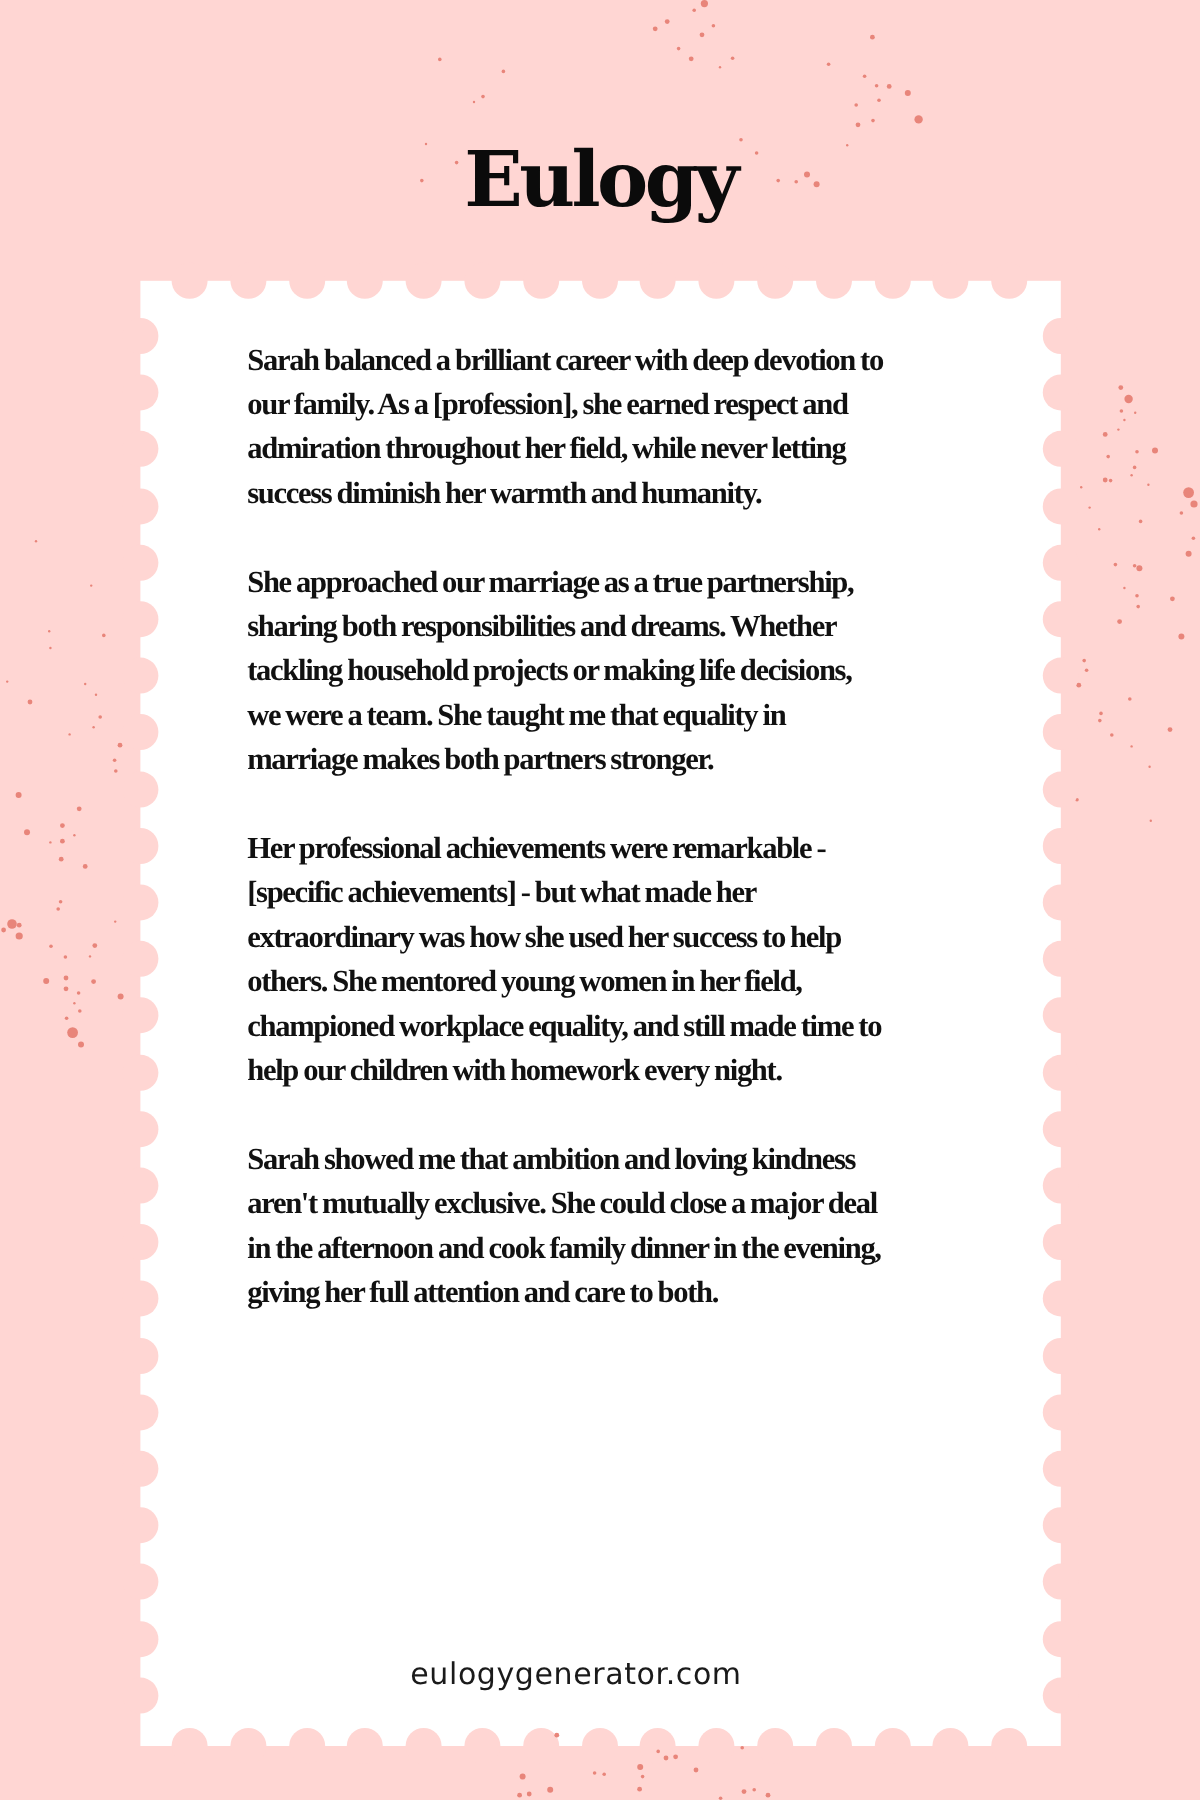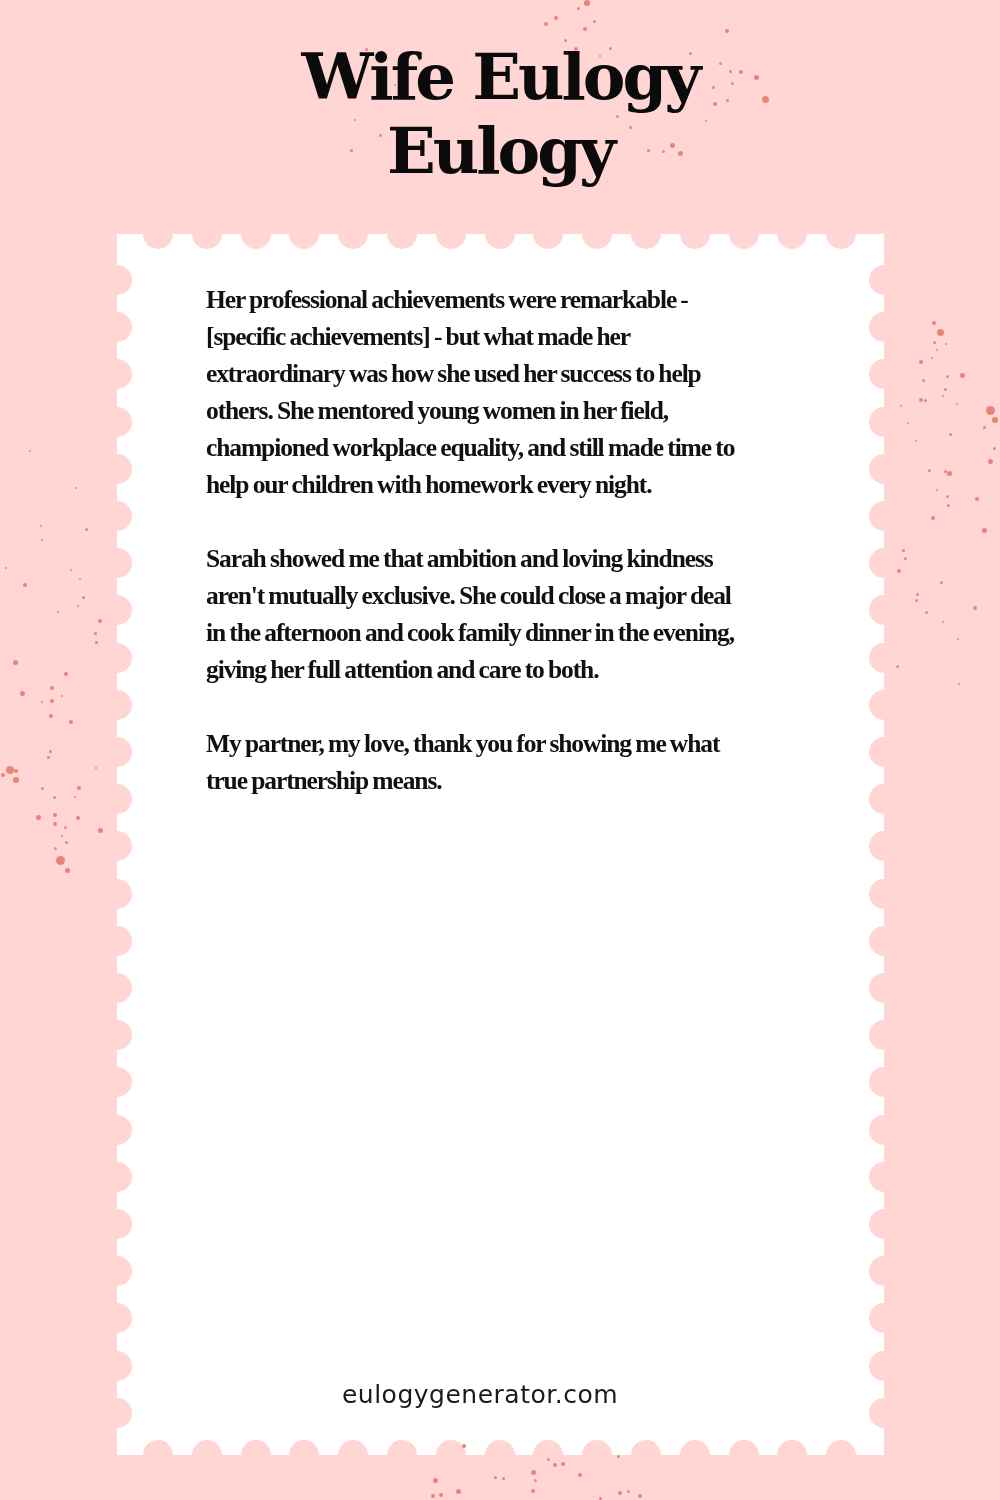--- a/index.html
+++ b/index.html
@@ -180,21 +180,21 @@
     <div class="dot" style="left: 63.5px; top: 825.5px; height: 3px; width: 3px; background: rgb(232, 133, 122);"></div>
     <div class="dot" style="left: 61px; top: 835px; height: 2px; width: 2px; background: rgb(232, 133, 122);"></div>
     <div class="dot" style="left: 64.5px; top: 840.5px; height: 3px; width: 3px; background: rgb(232, 133, 122);"></div>
     <div class="dot" style="left: 97.5px; top: 827.5px; height: 5px; width: 5px; background: rgb(232, 133, 122);"></div>
     <div class="dot" style="left: 53.5px; top: 846.5px; height: 3px; width: 3px; background: rgb(232, 133, 122);"></div>
     <div class="dot" style="left: 55.5px; top: 855.5px; height: 9px; width: 9px; background: rgb(232, 133, 122);"></div>
     <div class="dot" style="left: 64.5px; top: 867.5px; height: 5px; width: 5px; background: rgb(232, 133, 122);"></div>
   </div>
 
 <h1 class="title">
-  <span>Wife Eulogy</span><br>
+  <br>
   <span>Eulogy</span>
 </h1>
 
 <div class="stamp" id="stamp">
     <div class="scallop" style="left: 26px; top: -15px; height: 30px; width: 30px; background: rgb(255, 214, 211);"></div>
     <div class="scallop" style="left: 26px; top: 1206px; height: 30px; width: 30px; background: rgb(255, 214, 211);"></div>
     <div class="scallop" style="left: 74.8px; top: -15px; height: 30px; width: 30px; background: rgb(255, 214, 211);"></div>
     <div class="scallop" style="left: 74.8px; top: 1206px; height: 30px; width: 30px; background: rgb(255, 214, 211);"></div>
     <div class="scallop" style="left: 123.6px; top: -15px; height: 30px; width: 30px; background: rgb(255, 214, 211);"></div>
     <div class="scallop" style="left: 123.6px; top: 1206px; height: 30px; width: 30px; background: rgb(255, 214, 211);"></div>
@@ -290,27 +290,34 @@
     <div class="dot" style="left: 578px; top: 1473px; height: 4px; width: 4px; background: rgb(232, 133, 122);"></div>
     <div class="dot" style="left: 531px; top: 1489px; height: 4px; width: 4px; background: rgb(232, 133, 122);"></div>
     <div class="dot" style="left: 616.5px; top: 1454.5px; height: 3px; width: 3px; background: rgb(232, 133, 122);"></div>
     <div class="dot" style="left: 618px; top: 1491px; height: 4px; width: 4px; background: rgb(232, 133, 122);"></div>
     <div class="dot" style="left: 626.5px; top: 1489.5px; height: 3px; width: 3px; background: rgb(232, 133, 122);"></div>
     <div class="dot" style="left: 638px; top: 1494px; height: 4px; width: 4px; background: rgb(232, 133, 122);"></div>
     <div class="dot" style="left: 598.5px; top: 1496.5px; height: 3px; width: 3px; background: rgb(232, 133, 122);"></div>
   </div>
 
 <div class="body-text">
+  <p>Sarah balanced a brilliant career with deep devotion to
+our family. As a [profession], she earned respect and
+admiration throughout her field, while never letting
+success diminish her warmth and humanity.</p>
+  <p>She approached our marriage as a true partnership,
+sharing both responsibilities and dreams. Whether
+tackling household projects or making life decisions,
+we were a team. She taught me that equality in
+marriage makes both partners stronger.</p>
   <p>Her professional achievements were remarkable -
 [specific achievements] - but what made her
 extraordinary was how she used her success to help
 others. She mentored young women in her field,
 championed workplace equality, and still made time to
 help our children with homework every night.</p>
   <p>Sarah showed me that ambition and loving kindness
 aren't mutually exclusive. She could close a major deal
 in the afternoon and cook family dinner in the evening,
 giving her full attention and care to both.</p>
-  <p>My partner, my love, thank you for showing me what
-true partnership means.</p>
 </div>
 
 <div class="footer">eulogygenerator.com</div>
 
 </body></html>

